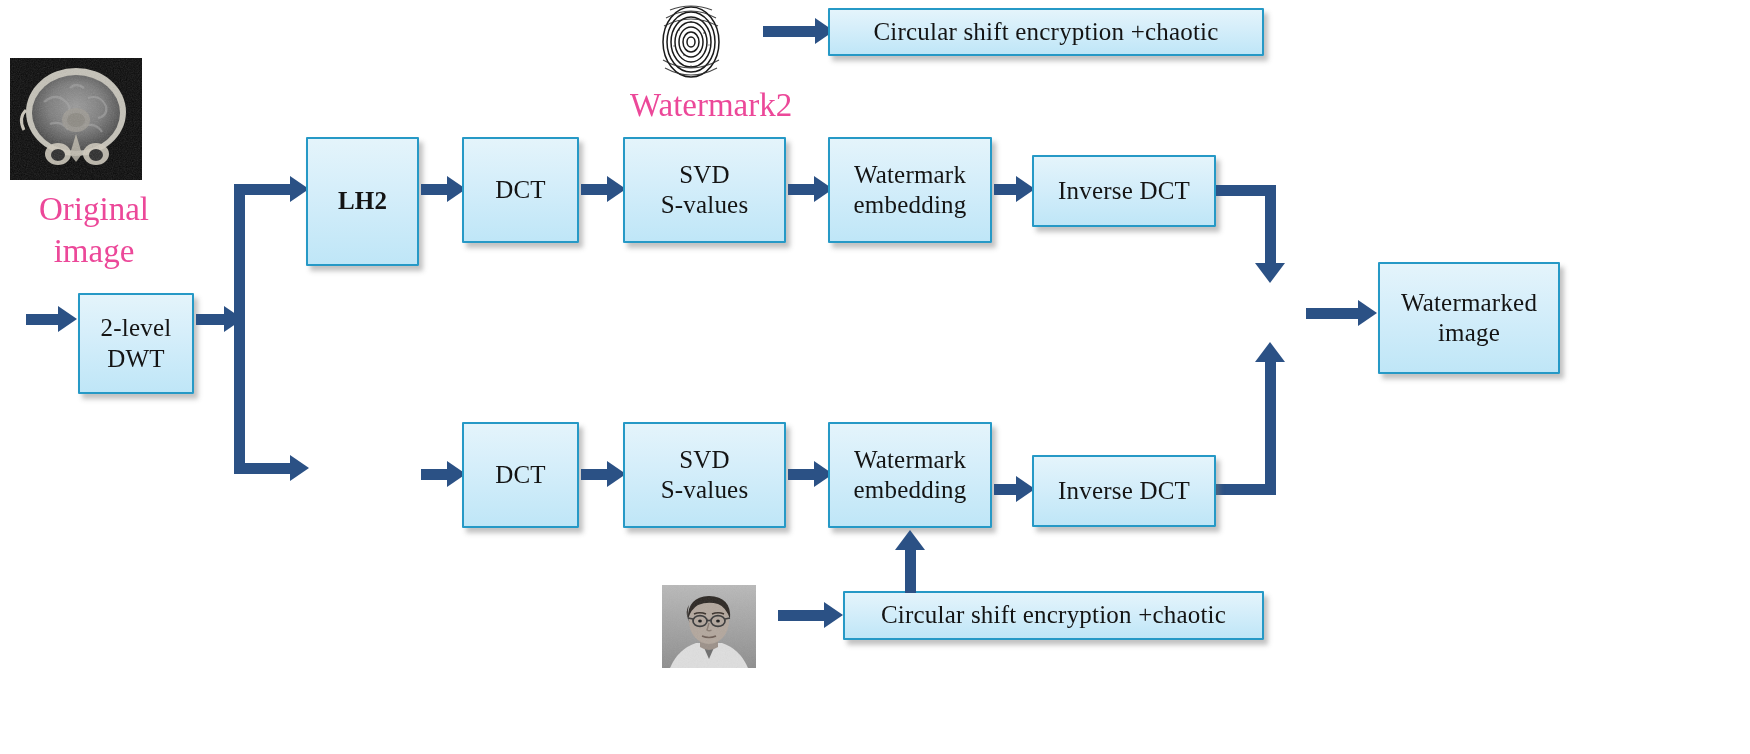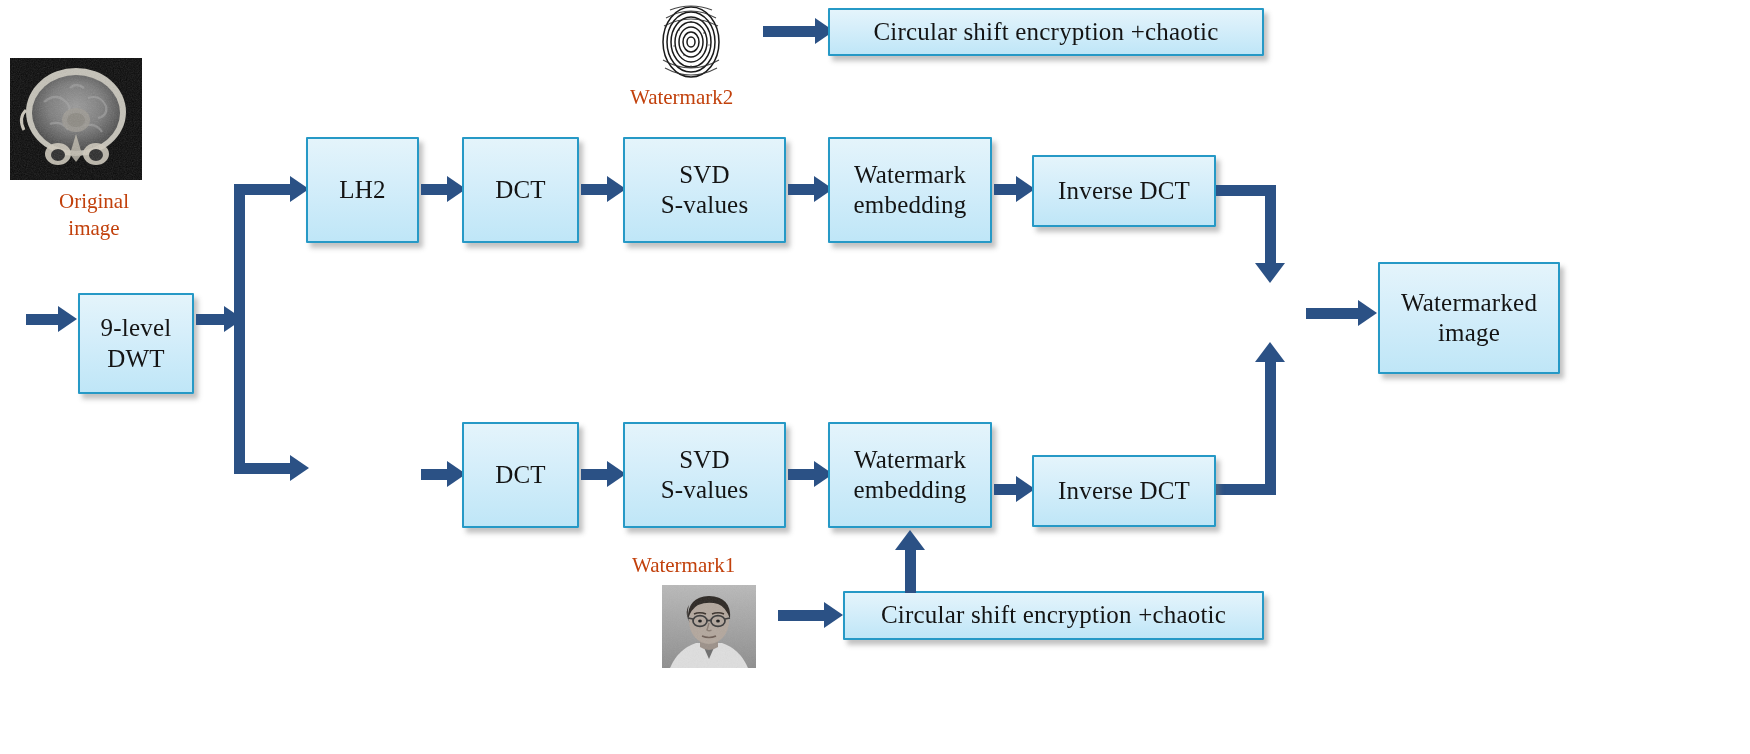--- a/index.html
+++ b/index.html
@@ -63,23 +63,23 @@
   .thumb{
     position:absolute;
     background:#000;
     overflow:hidden;
     line-height:0;
   }
   .thumb svg{display:block;}
 
   .caption{
     position:absolute;
-    font-size:21px;
+    font-size:33px;
     line-height:1.28;
-    color:#c2410c;
+    color:#ec4899;
     white-space:pre-line;
   }
 </style>
 </head>
 <body>
 
 <div id="stage">
 
   <div class="thumb" style="left:634px;top:0px;width:114px;height:84px;background:#fff;">
     <svg width="114" height="84" viewBox="0 0 114 84">
@@ -158,36 +158,36 @@
       <rect x="0" y="0" width="132" height="122" filter="url(#grain)" opacity="0.55"></rect>
     </svg>
   </div>
   <div class="caption" style="left:4px;top:188px;width:180px;text-align:center;font-family:Liberation Serif, serif;">Original
 image</div>
 
   <div class="seg" style="left:26px;top:314px;width:32px;height:11px;"></div>
   <div class="arrowhead ah-right" style="left:58px;top:306px;"></div>
 
   <div class="box" style="left:78px;top:293px;width:116px;height:101px;flex-direction:column;">
-    <span>9-level</span>
+    <span>2-level</span>
     <span>DWT</span>
   </div>
 
   <div class="seg" style="left:196px;top:314px;width:28px;height:11px;"></div>
   <div class="arrowhead ah-right" style="left:224px;top:306px;"></div>
 
   <div class="seg" style="left:234px;top:184px;width:11px;height:290px;"></div>
 
   <div class="seg" style="left:234px;top:184px;width:56px;height:11px;"></div>
   <div class="arrowhead ah-right" style="left:290px;top:176px;"></div>
 
   <div class="seg" style="left:234px;top:463px;width:56px;height:11px;"></div>
   <div class="arrowhead ah-right" style="left:290px;top:455px;"></div>
 
-  <div class="box" style="left:306px;top:137px;width:113px;height:106px;">
+  <div class="box" style="left:306px;top:137px;width:113px;height:129px;font-weight:bold;">
     <span>LH2</span>
   </div>
 
   <div class="seg" style="left:421px;top:184px;width:26px;height:11px;"></div>
   <div class="arrowhead ah-right" style="left:447px;top:176px;"></div>
 
   <div class="box" style="left:462px;top:137px;width:117px;height:106px;">
     <span>DCT</span>
   </div>
 
@@ -255,21 +255,20 @@
     <span>embedding</span>
   </div>
 
   <div class="seg" style="left:994px;top:484px;width:22px;height:11px;"></div>
   <div class="arrowhead ah-right" style="left:1016px;top:476px;"></div>
 
   <div class="box" style="left:1032px;top:455px;width:184px;height:72px;">
     <span>Inverse DCT</span>
   </div>
 
-  <div class="caption" style="left:632px;top:552px;width:210px;text-align:left;">Watermark1</div>
 
   <div class="thumb" style="left:662px;top:585px;width:94px;height:83px;">
     <svg width="94" height="83" viewBox="0 0 94 83">
       <defs>
         <linearGradient id="bgG" x1="0" y1="0" x2="0" y2="1">
           <stop offset="0%" stop-color="#b9b9b9"></stop>
           <stop offset="100%" stop-color="#8e8e8e"></stop>
         </linearGradient>
         <filter id="grain2">
             <feTurbulence type="fractalNoise" baseFrequency="1.1" numOctaves="2"></feTurbulence>

